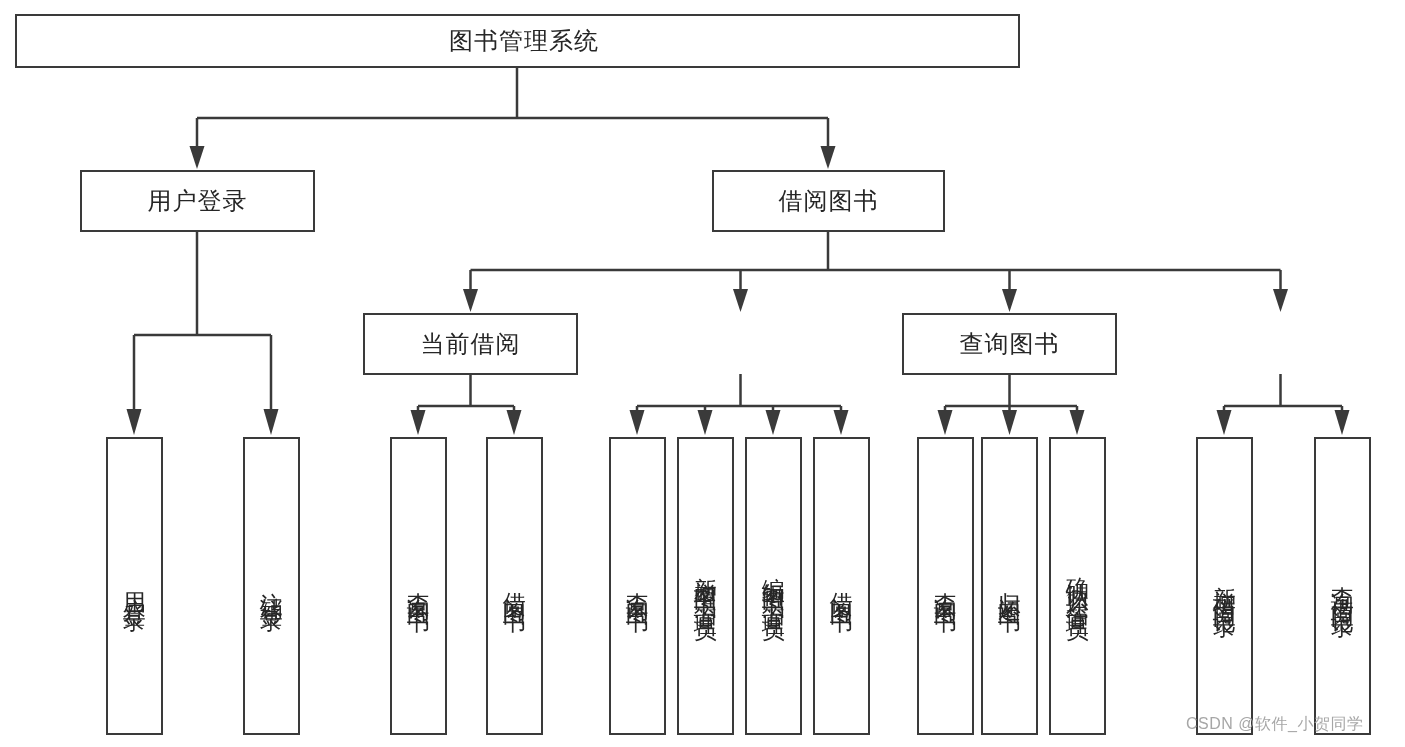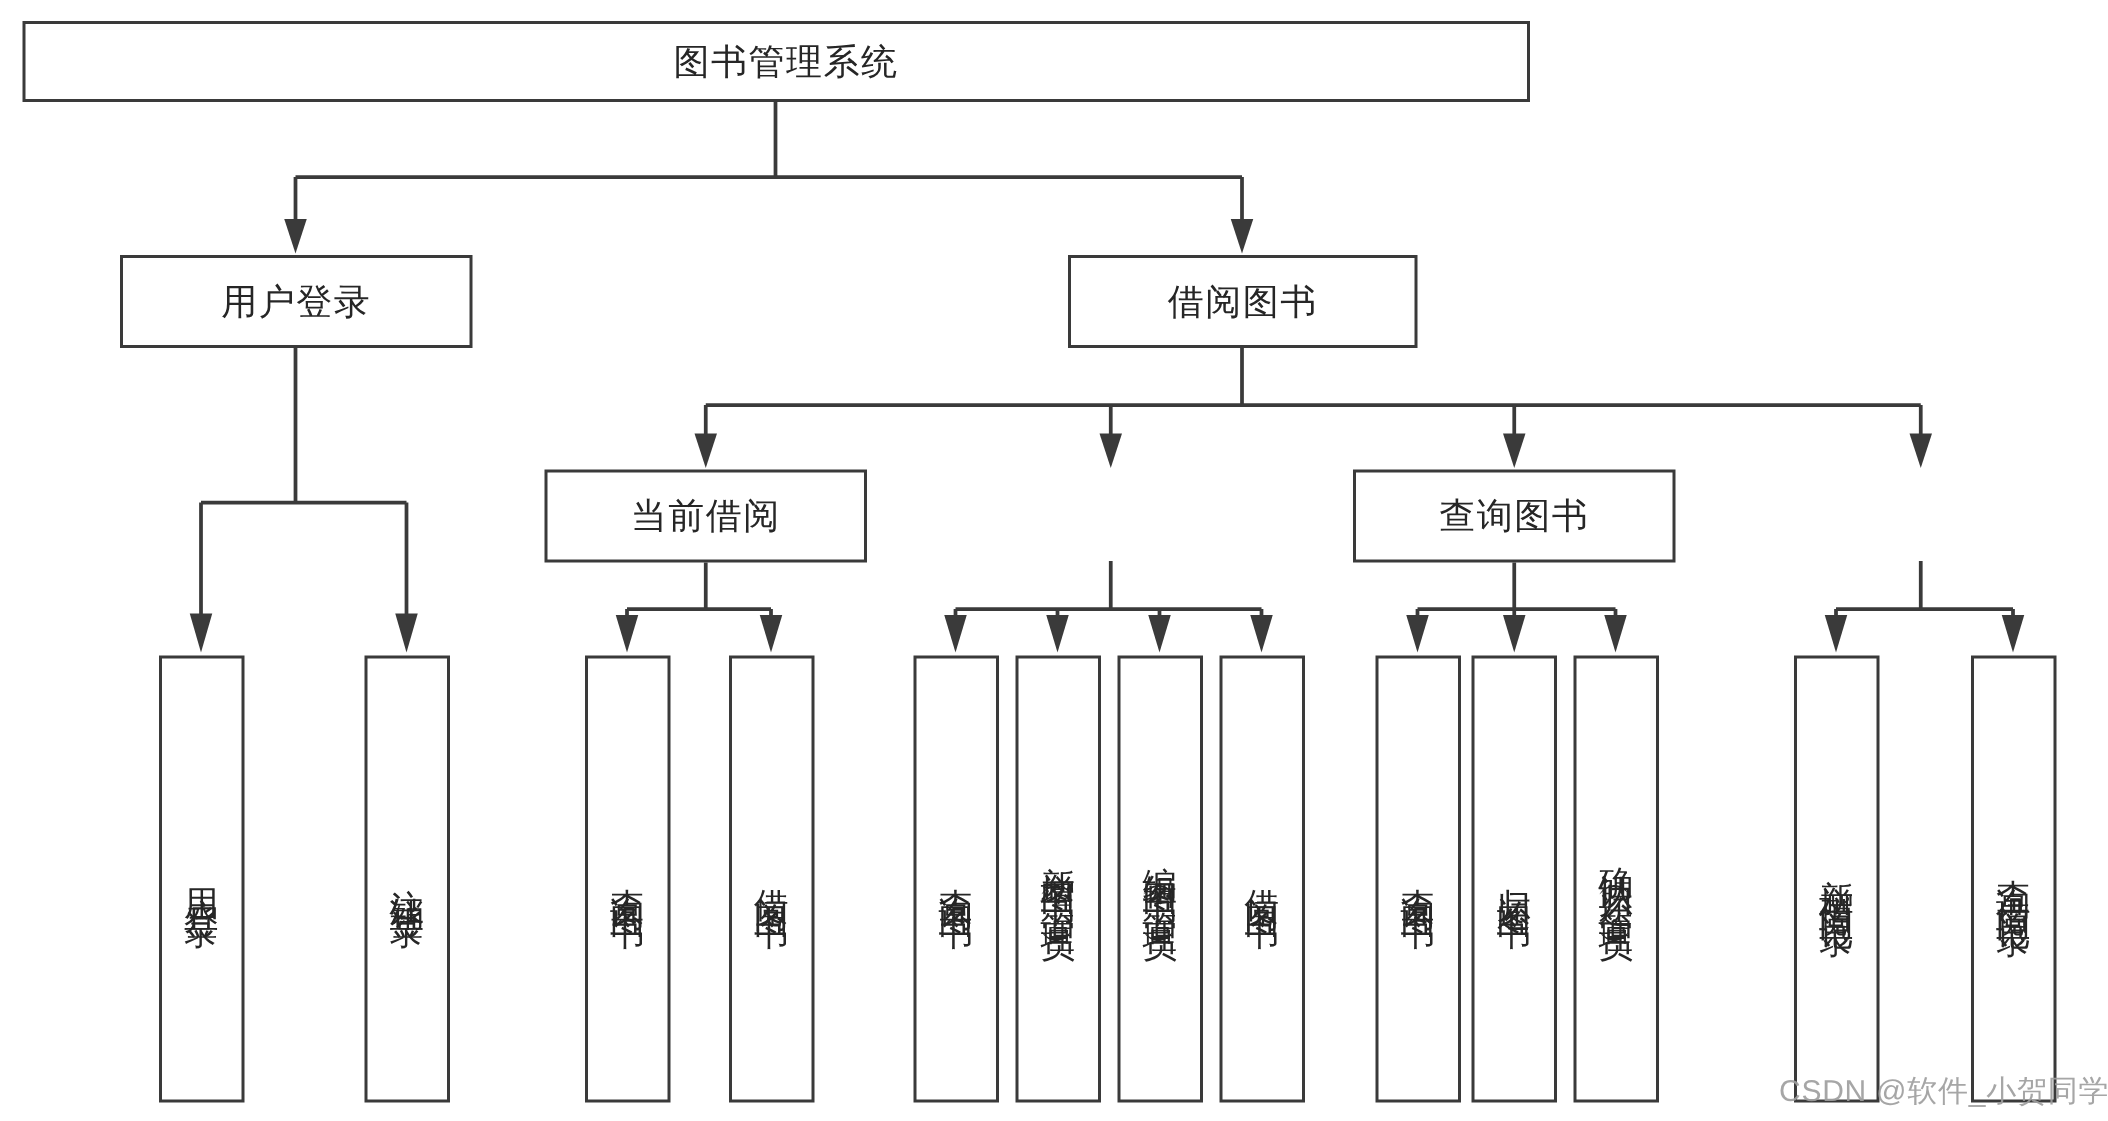--- a/index.html
+++ b/index.html
@@ -27,21 +27,21 @@
     writing-mode:vertical-rl;
     text-orientation:mixed;
     font-size:23px;
     letter-spacing:6px;
     line-height:1.1;
     white-space:nowrap;
   }
   .watermark{
     position:absolute;
     left:1186px;top:714px;
-    font-size:20px;
+    font-size:16px;
     color:rgba(158,158,158,0.92);
     white-space:nowrap;
     z-index:5;
     letter-spacing:0.5px;
   }
 </style>
 </head>
 <body>
 
 <div class="stage">

